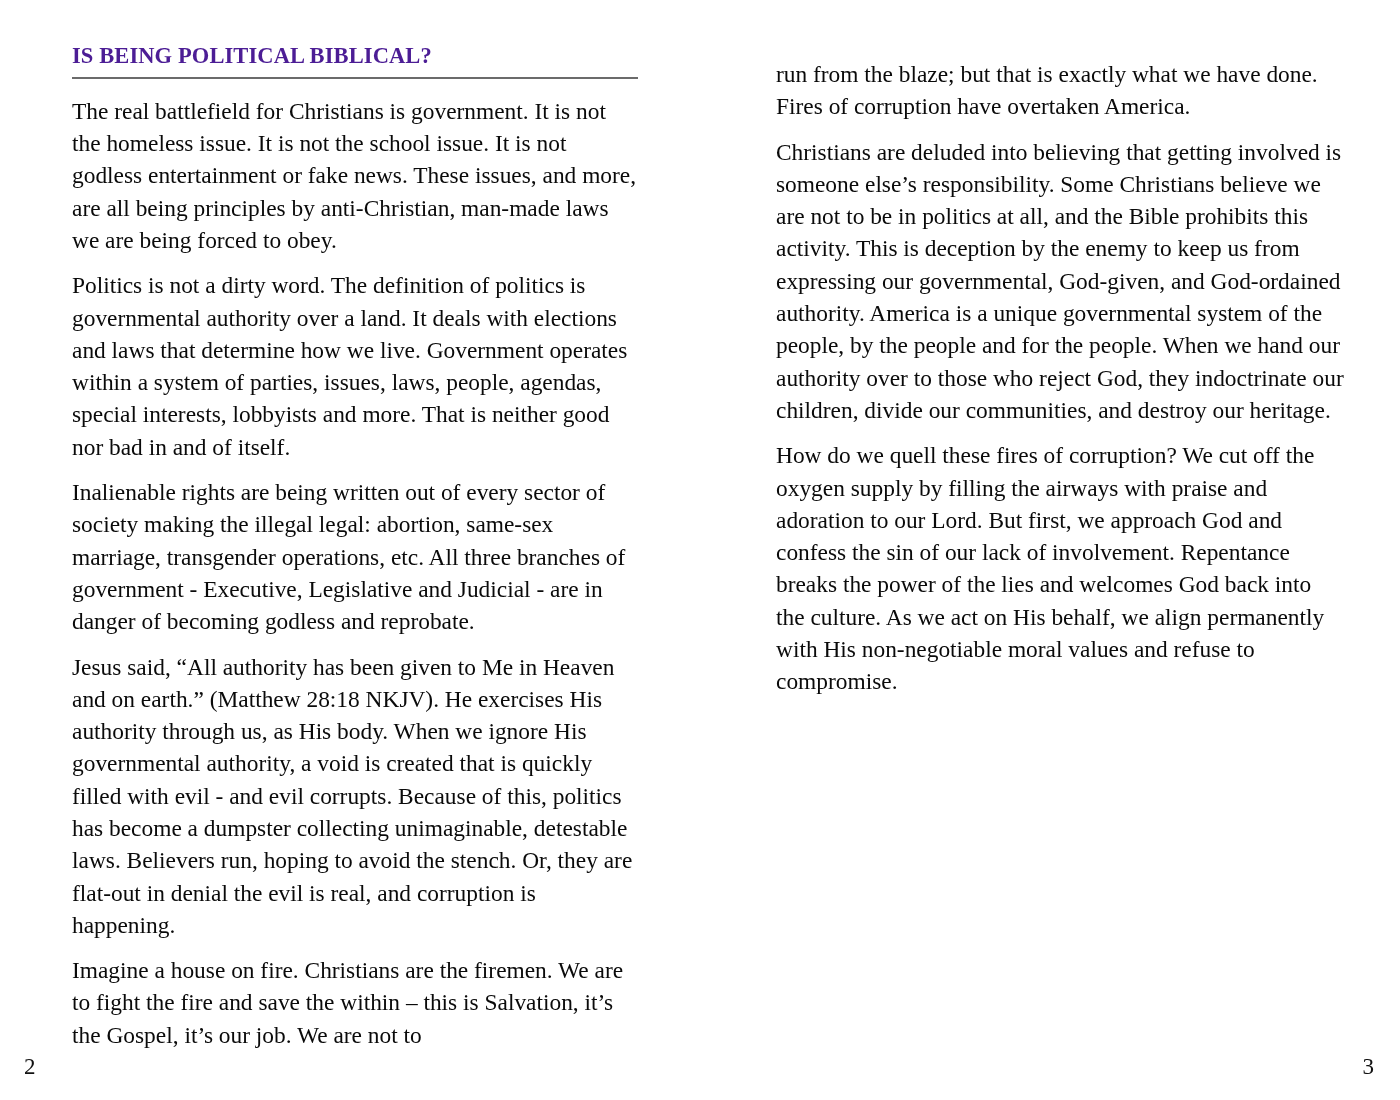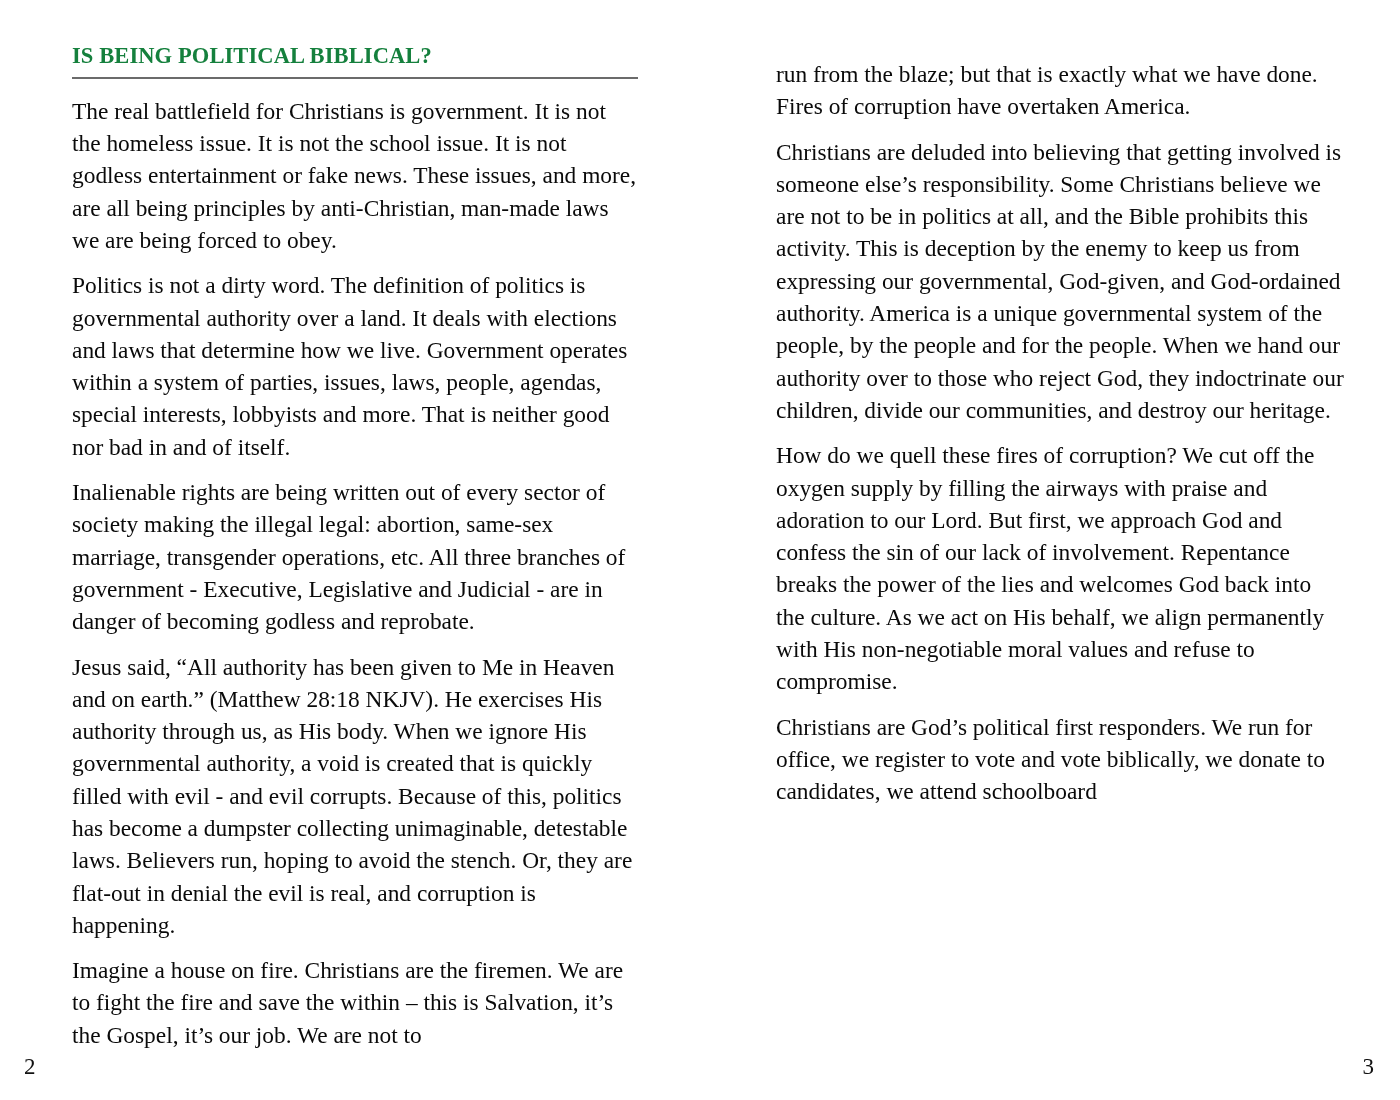--- a/index.html
+++ b/index.html
@@ -40,21 +40,21 @@
   .column-right {
     padding: 58px 56px 0 76px;
   }
   .section-heading {
     font-size: 22.5px;
     font-weight: bold;
     letter-spacing: 0.1px;
     line-height: 1.1;
     margin: 0 0 0 0;
     padding: 0 0 8px 0;
-    color: #15803d;
+    color: #4c1d95;
     white-space: nowrap;
   }
   .heading-rule {
     width: 566px;
     height: 2px;
     background: #6b6b6b;
     margin: 0 0 16px 0;
   }
   .body-text p {
     margin: 0 0 13px 0;
@@ -97,21 +97,20 @@
         <p>Jesus said, “All authority has been given to Me in Heaven and on earth.” (Matthew 28:18 NKJV). He exercises His authority through us, as His body. When we ignore His governmental authority, a void is created that is quickly filled with evil - and evil corrupts. Because of this, politics has become a dumpster collecting unimaginable, detestable laws. Believers run, hoping to avoid the stench. Or, they are flat-out in denial the evil is real, and corruption is happening.</p>
         <p>Imagine a house on fire. Christians are the firemen. We are to fight the fire and save the within – this is Salvation, it’s the Gospel, it’s our job. We are not to</p>
       </div>
     </div>
 
     <div class="column column-right">
       <div class="body-text">
         <p>run from the blaze; but that is exactly what we have done. Fires of corruption have overtaken America.</p>
         <p>Christians are deluded into believing that getting involved is someone else’s responsibility. Some Christians believe we are not to be in politics at all, and the Bible prohibits this activity. This is deception by the enemy to keep us from expressing our governmental, God-given, and God-ordained authority. America is a unique governmental system of the people, by the people and for the people. When we hand our authority over to those who reject God, they indoctrinate our children, divide our communities, and destroy our heritage.</p>
         <p>How do we quell these fires of corruption? We cut off the oxygen supply by filling the airways with praise and adoration to our Lord. But first, we approach God and confess the sin of our lack of involvement. Repentance breaks the power of the lies and welcomes God back into the culture. As we act on His behalf, we align permanently with His non-negotiable moral values and refuse to compromise.</p>
-        <p>Christians are God’s political first responders. We run for office, we register to vote and vote biblically, we donate to candidates, we attend schoolboard</p>
       </div>
     </div>
 
   </div>
 
   <div class="folio folio-left">2</div>
 
   <div class="folio folio-right">3</div>
 
 </div>

